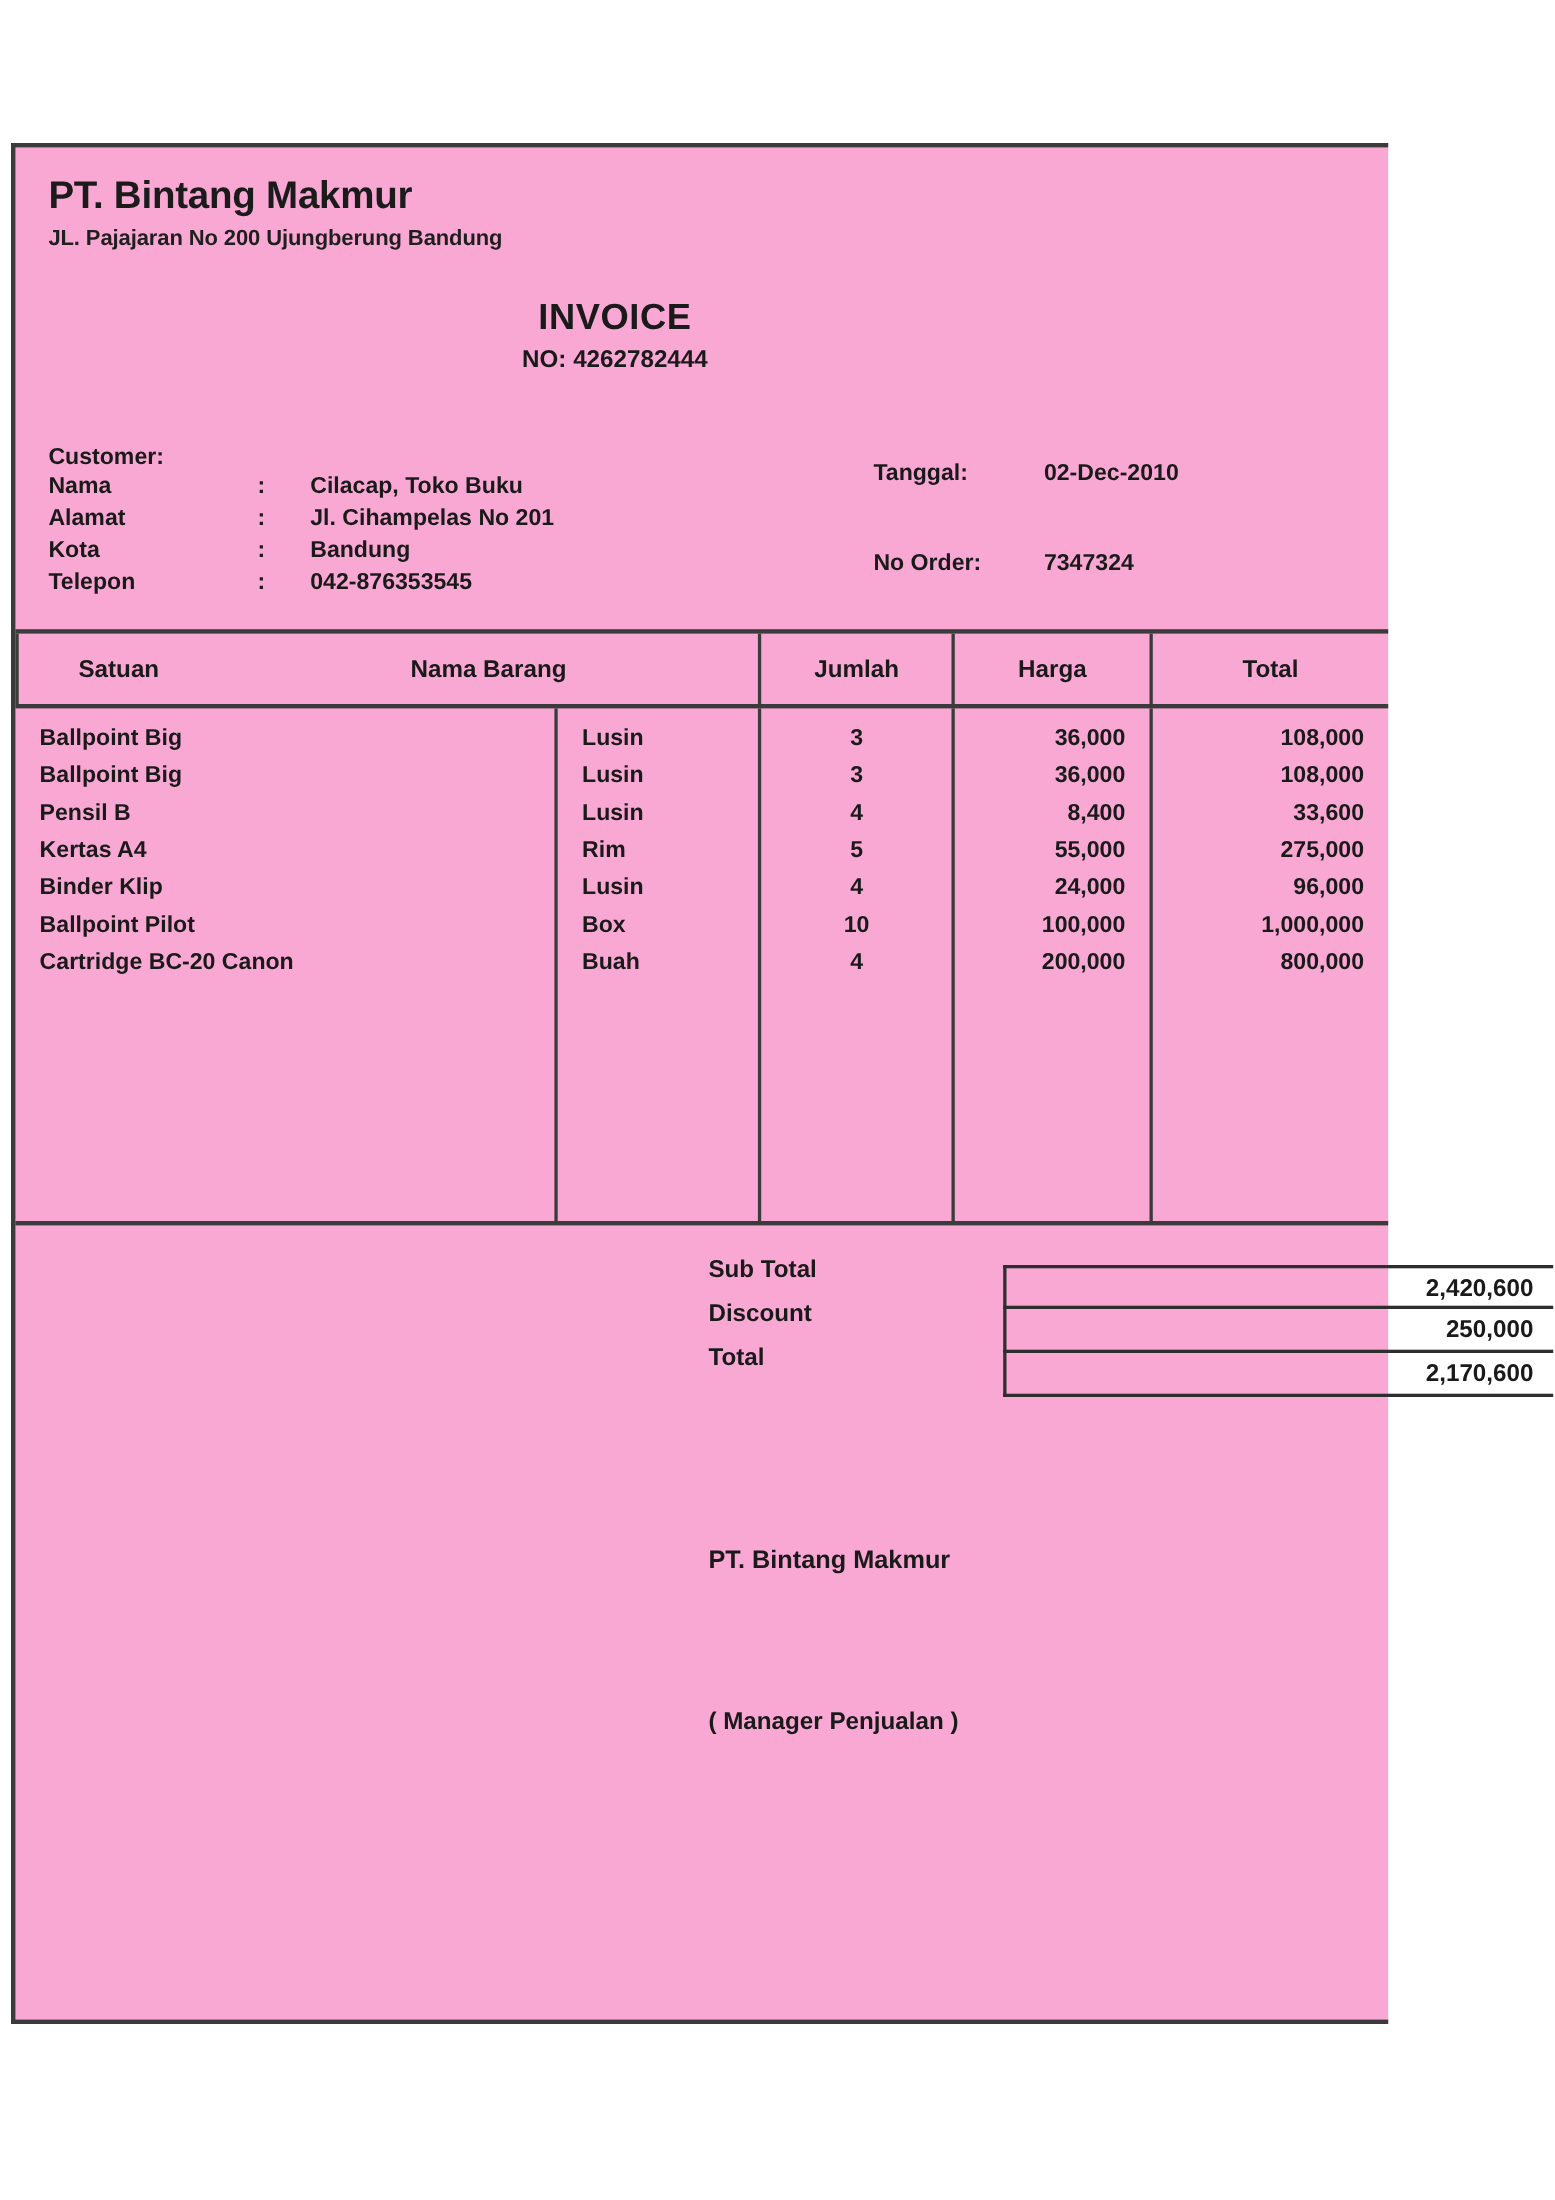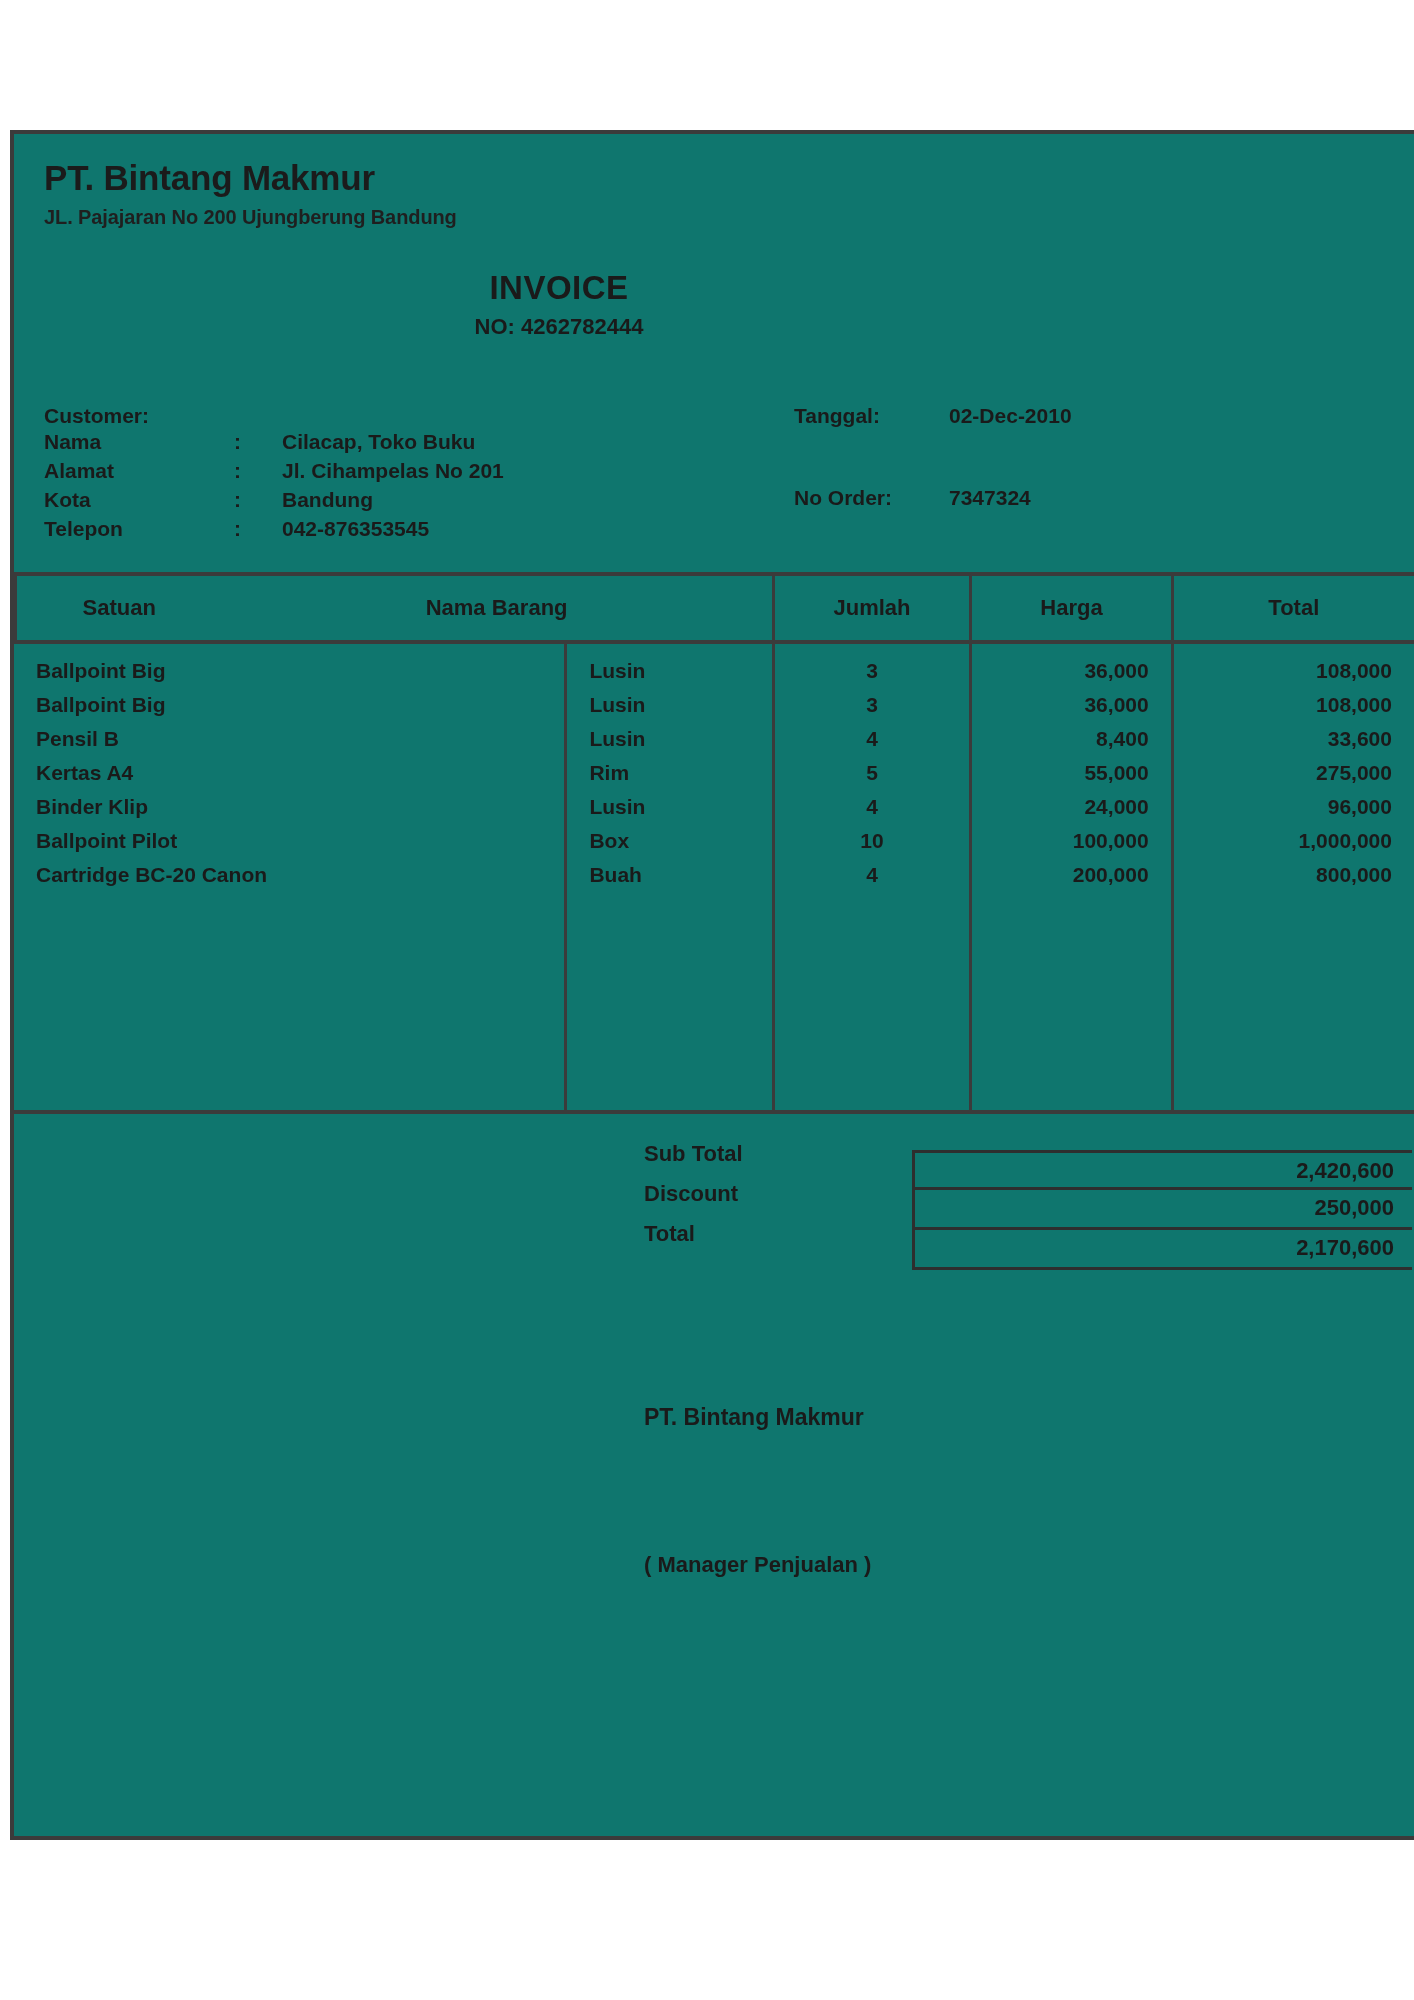--- a/index.html
+++ b/index.html
@@ -15,25 +15,25 @@
     color: #1a1a1a;
     position: relative;
     overflow: hidden;
   }
 
   
   #invoice-frame {
     position: absolute;
     left: 10px;
     top: 130px;
-    width: 1404px;
+    width: 1252px;
     height: 1710px;
     border: 4px solid #3b3b3b;
     border-right: none;
-    background: #0f766e;
+    background: #f9a8d4;
   }
 
   
   .header-zone {
     position: relative;
     height: 438px;
   }
   .company-name {
     position: absolute;
     left: 30px;
@@ -97,21 +97,21 @@
     position: absolute;
     left: 780px;
     top: 270px;
     font-size: 21px;
     font-weight: bold;
   }
   .meta-row {
     display: flex;
     align-items: baseline;
   }
-  .meta-row.r1 { margin-top: 0px; }
+  .meta-row.r1 { margin-top: 14px; }
   .meta-row.r2 { margin-top: 58px; }
   .meta-label { width: 155px; }
   .meta-value { white-space: nowrap; }
 
   
   .rule {
     height: 4px;
     background: #3b3b3b;
   }
   .items-head {

